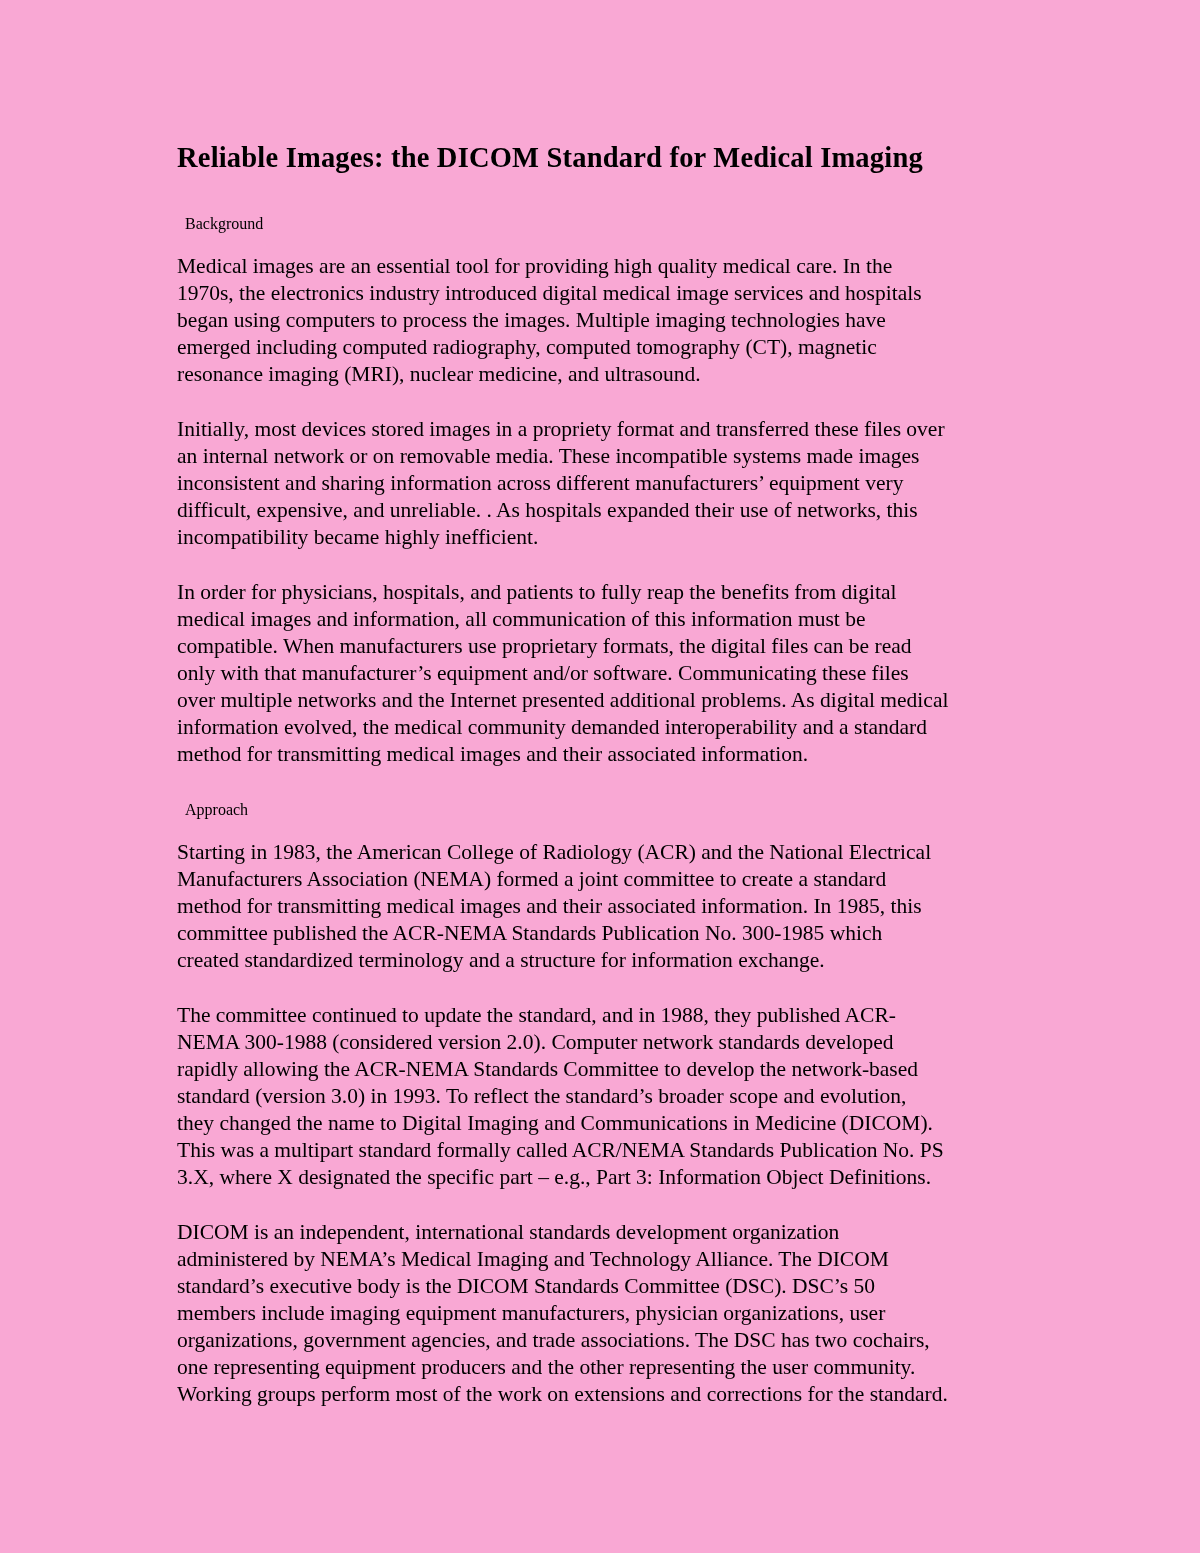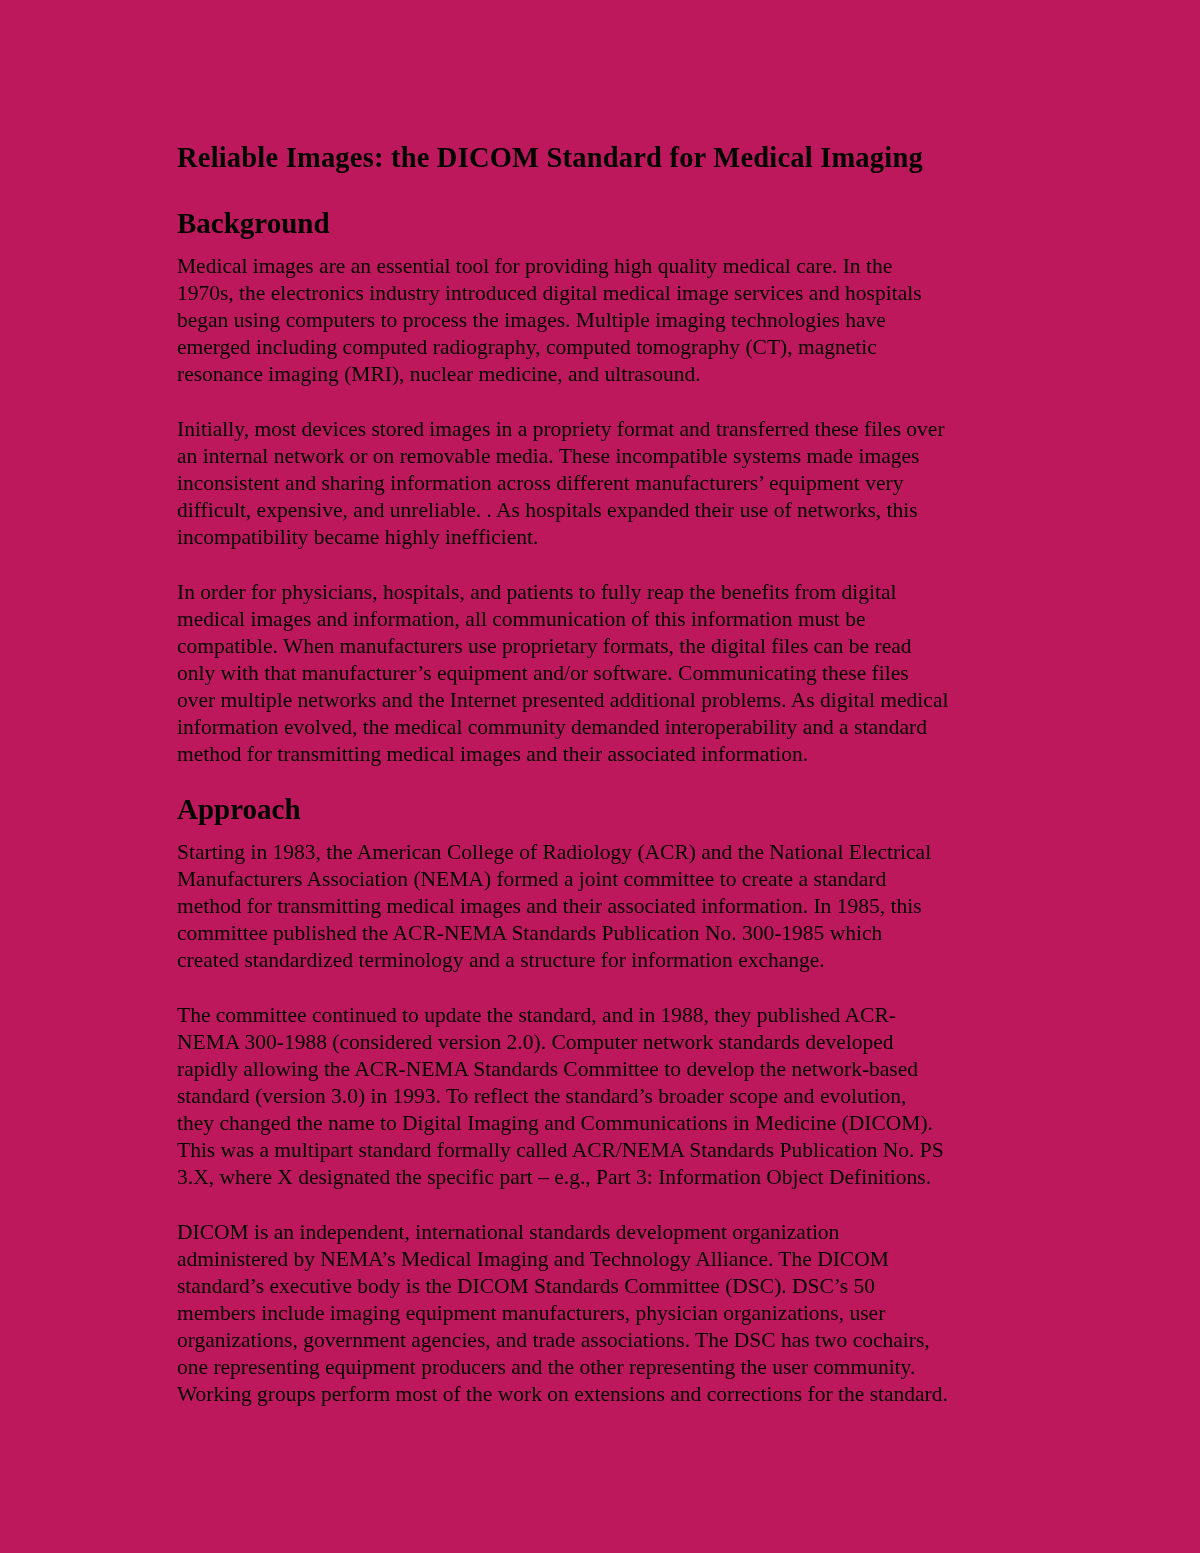--- a/index.html
+++ b/index.html
@@ -12,34 +12,34 @@
     height: 1553px;
     color: #000000;
     font-family: "Liberation Serif", serif;
     overflow: hidden;
   }
   .page {
     box-sizing: border-box;
     width: 1200px;
     height: 1553px;
     padding: 141px 20px 0 177px;
-    background: #be185d;
+    background: #f9a8d4;
   }
   .doc-title {
     font-size: 28.5px;
     font-weight: bold;
     line-height: 33px;
     margin: 0 0 36px 0;
     letter-spacing: 0.2px;
   }
   .section-heading {
-    font-size: 29px;
-    font-weight: bold;
+    font-size: 16px;
+    font-weight: normal;
     line-height: 27px;
-    margin: 0;
+    margin: 8px;
   }
   .paragraph {
     font-size: 21.5px;
     line-height: 27px;
     margin: 16px 0 28px 0;
     width: 940px;
     white-space: pre-line;
   }
 </style>
 </head>

